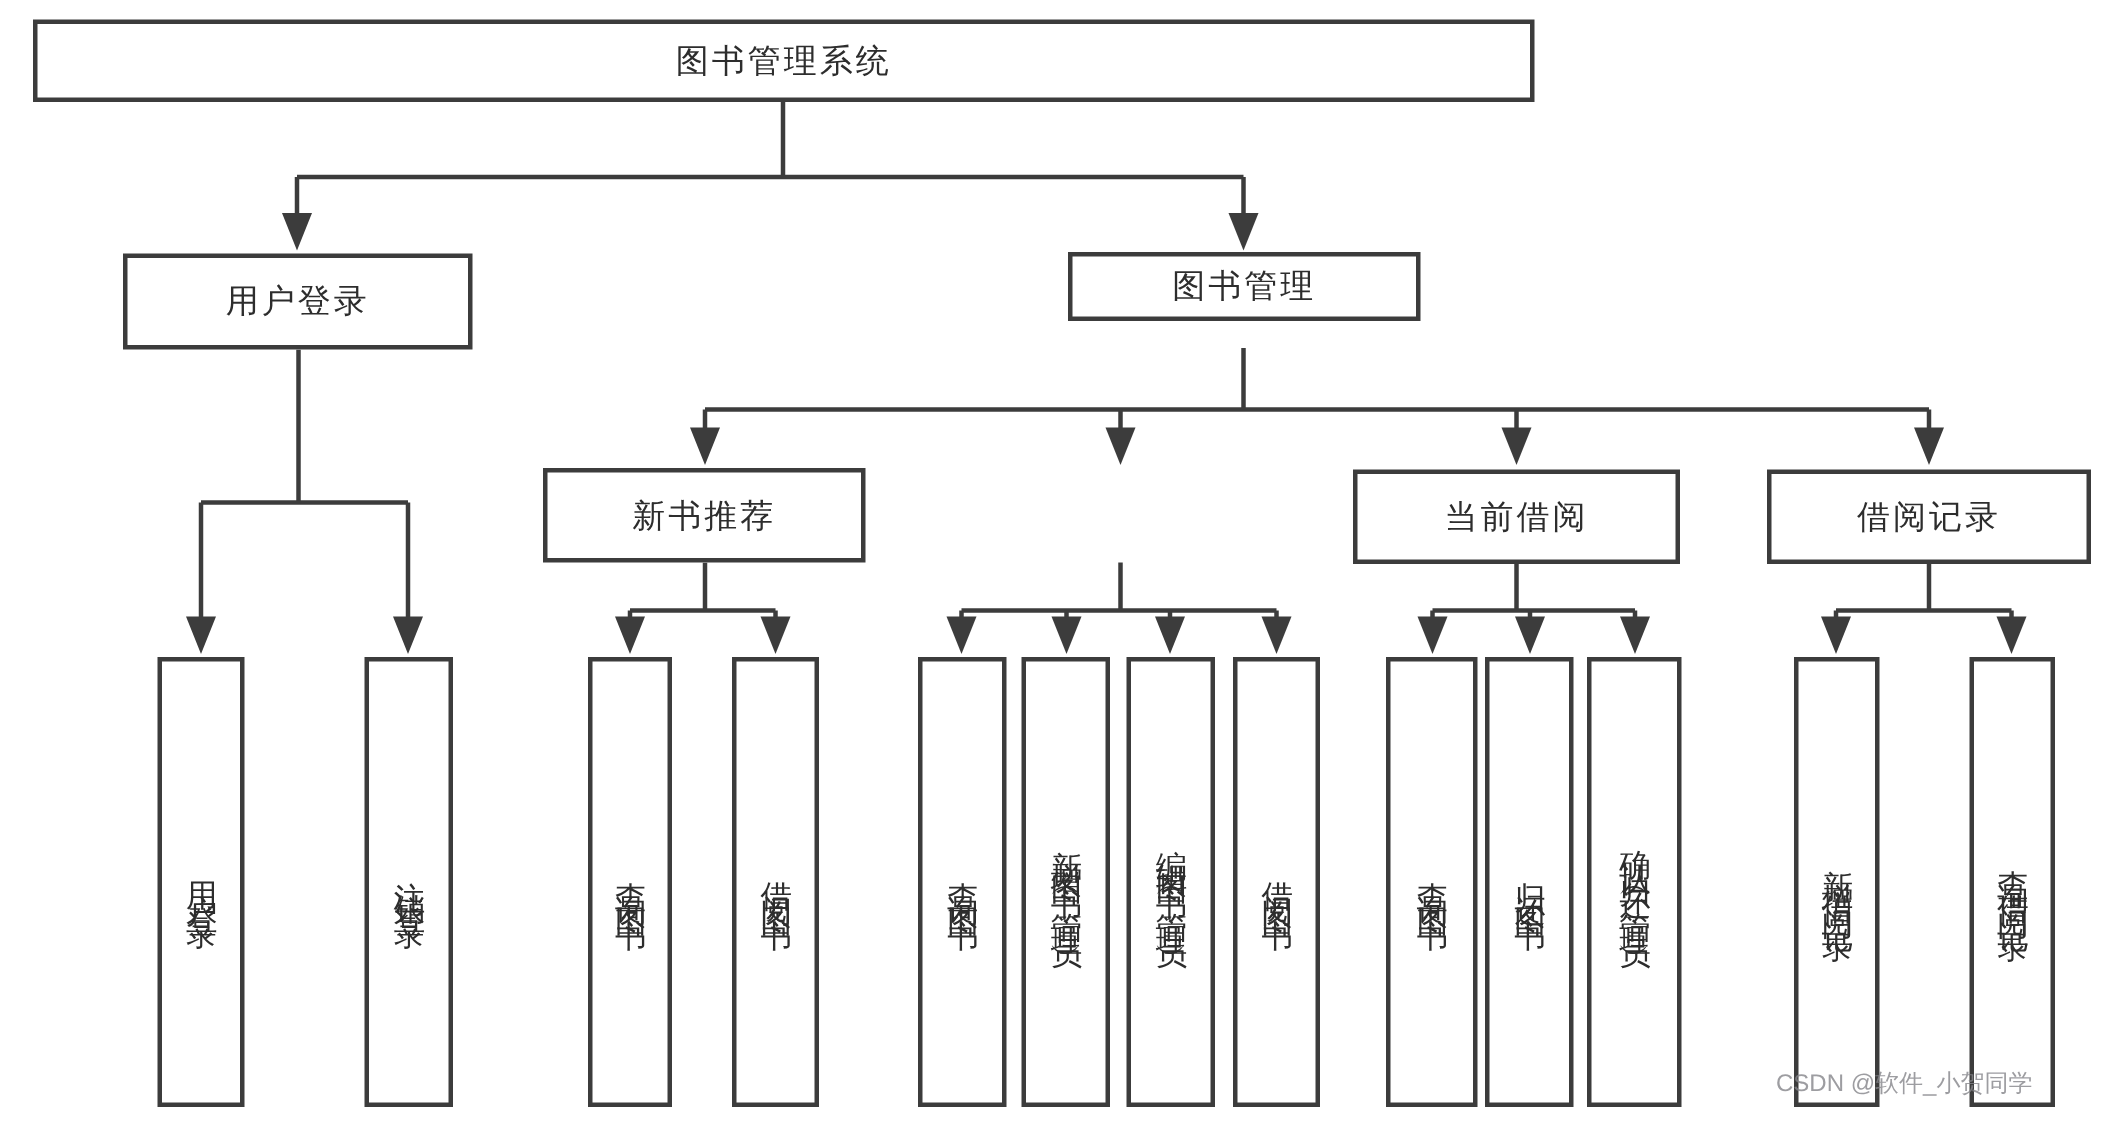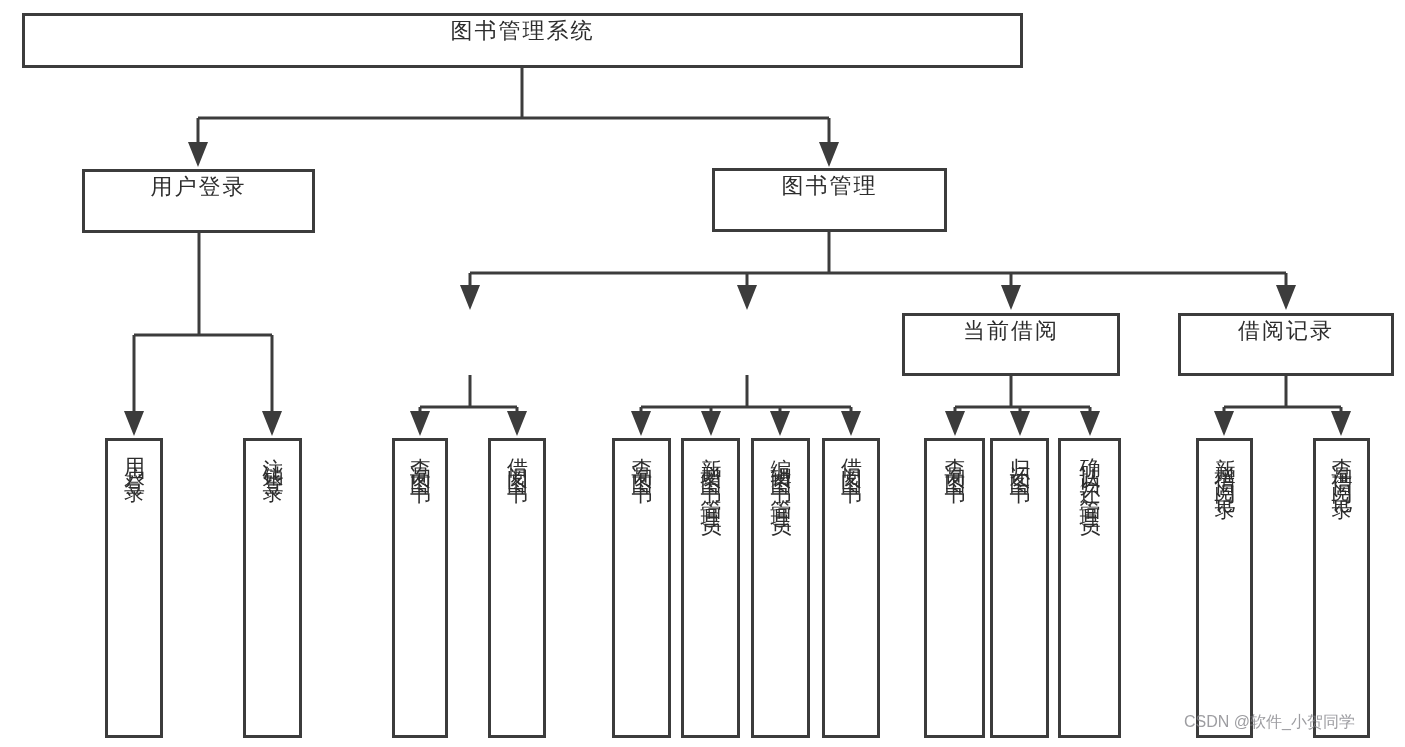--- a/index.html
+++ b/index.html
@@ -9,21 +9,21 @@
     background:#ffffff;
     overflow:hidden;
     font-family:"Liberation Serif","DejaVu Serif",serif;
   }
   .wires{position:absolute;left:0;top:0;z-index:1;}
   .node{
     position:absolute;
     box-sizing:border-box;
     background:#ffffff;
     border:3px solid #3c3c3c;
-    display:flex;align-items:flex-start;justify-content:center;
+    display:flex;align-items:center;justify-content:center;
     z-index:2;
     color:#2d2d2d;
   }
   .node.h .lbl{
     font-size:22px;
     letter-spacing:2px;
     white-space:nowrap;
   }
   .node.v .lbl{
     writing-mode:vertical-rl;
@@ -110,24 +110,27 @@
       <polygon points="1341,436 1331,411 1351,411" fill="#3c3c3c" stroke="none"></polygon>
   </svg>
 
   <div class="node h" style="left:22px;top:13px;width:1001px;height:55px">
     <span class="lbl">图书管理系统</span>
   </div>
 
   <div class="node h" style="left:82px;top:169px;width:233px;height:64px">
     <span class="lbl">用户登录</span>
   </div>
-  <div class="node h" style="left:712px;top:168px;width:235px;height:64px">
+  <div class="node h" style="left:712px;top:168px;width:235px;height:46px">
     <span class="lbl">图书管理</span>
   </div>
 
+  <div class="node h" style="left:362px;top:312px;width:215px;height:63px">
+    <span class="lbl">新书推荐</span>
+  </div>
   <div class="node h" style="left:902px;top:313px;width:218px;height:63px">
     <span class="lbl">当前借阅</span>
   </div>
   <div class="node h" style="left:1178px;top:313px;width:216px;height:63px">
     <span class="lbl">借阅记录</span>
   </div>
 
   <div class="node v" style="left:105px;top:438px;width:58px;height:300px">
     <span class="lbl">用户登录</span>
   </div>

